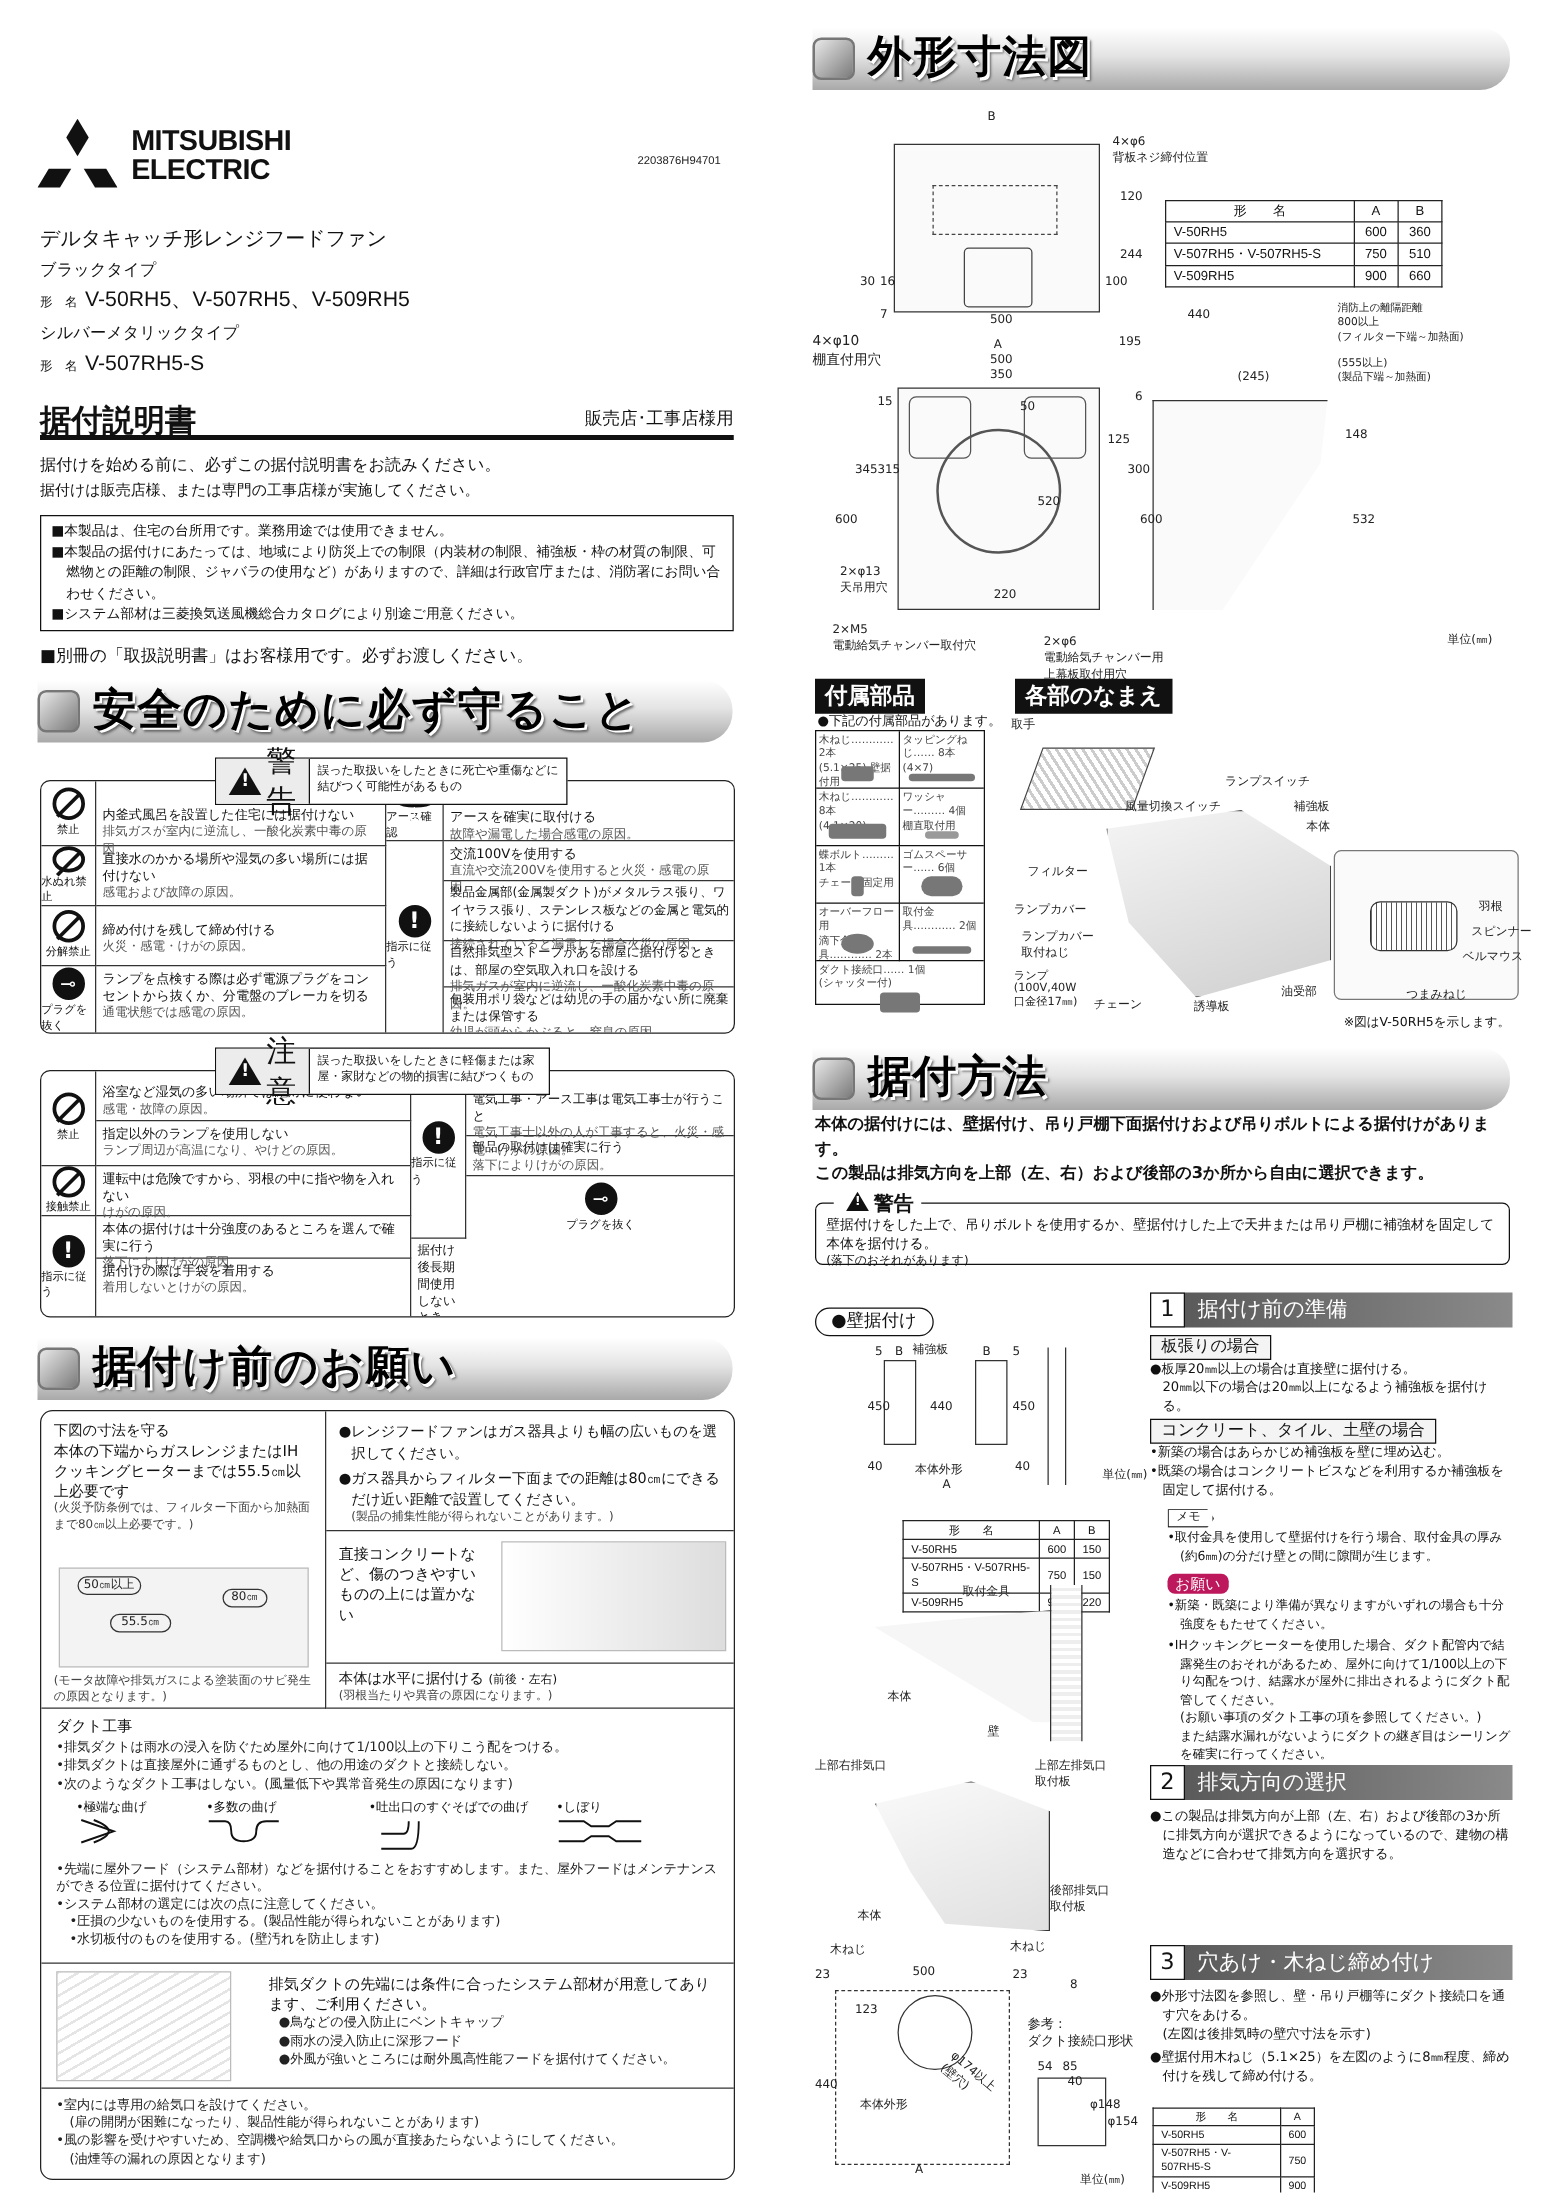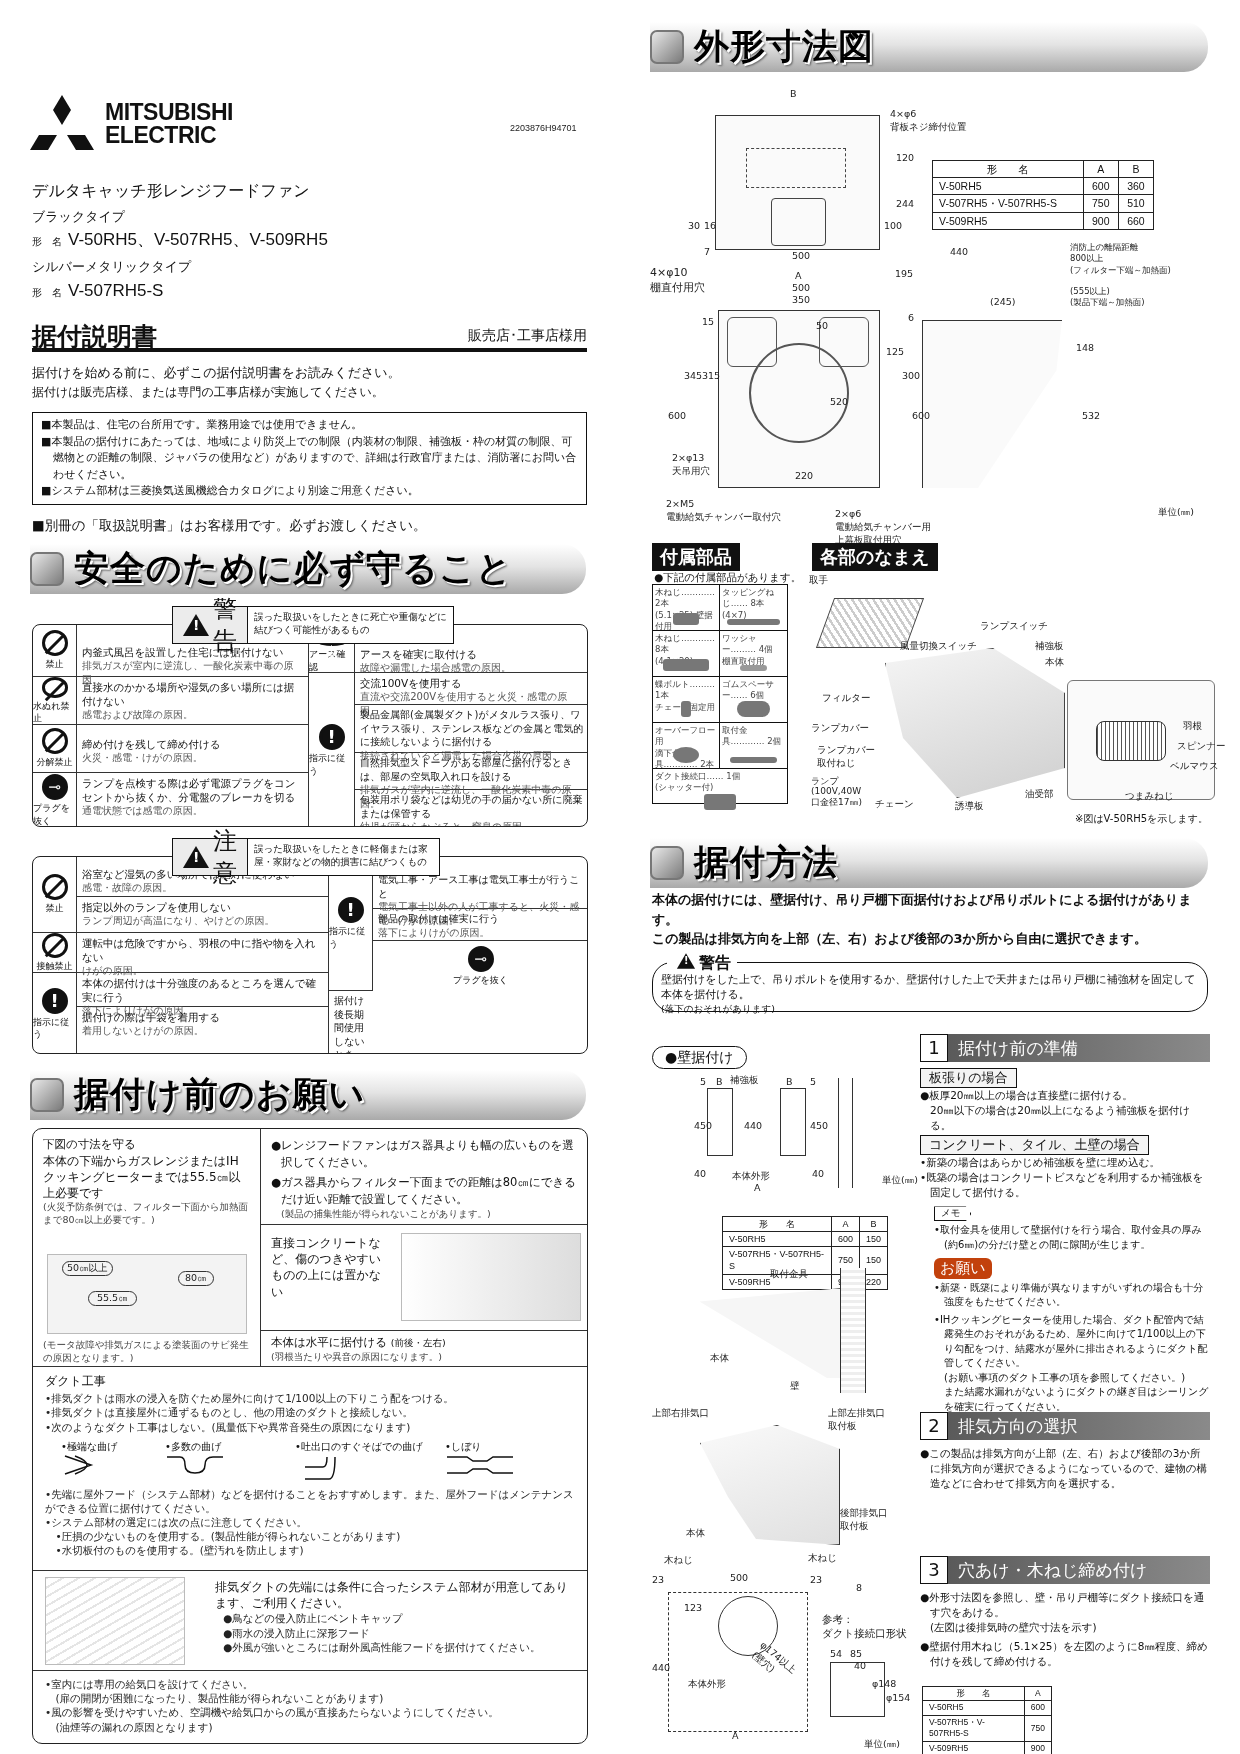--- a/index.html
+++ b/index.html
@@ -61,23 +61,23 @@
 .parts .pc{border-right:1px solid #111;border-bottom:1px solid #111;height:46px;padding:2px;position:relative}
 .parts .pc:nth-child(2n){border-right:none}
 .parts .pc.full{grid-column:1 / span 2;border-right:none;border-bottom:none}
 .pc .art{position:absolute;left:30%;right:30%;bottom:5px;height:12px;background:#777;border-radius:3px}
 .step-h{height:28px;display:flex;align-items:stretch;background:linear-gradient(to right,#555,#8a8a8a)}
 .step-h .num{width:28px;background:#fff;border:1.5px solid #111;font-size:18px;text-align:center;line-height:25px;color:#111}
 .step-h .txt{color:#fff;font-size:17px;padding-left:10px;line-height:28px}
 .subh{display:inline-block;border:1.5px solid #111;font-size:13px;padding:0 8px;background:#f4f4f4}
 .bul{padding-left:10px;text-indent:-10px;font-size:10.5px;line-height:1.45}
 .memo{display:inline-block;border:1px solid #111;font-size:9.5px;padding:0 10px 0 6px;clip-path:polygon(0 0,85% 0,100% 50%,85% 100%,0 100%)}
-.onegai{display:inline-block;background:#c2410c;color:#fff;font-size:15px;padding:0 6px;border-radius:6px}
+.onegai{display:inline-block;background:#be185d;color:#fff;font-size:12px;padding:0 6px;border-radius:6px}
 .pill{border:1.5px solid #111;border-radius:14px;font-size:14px;padding:1px 12px;display:inline-block}
-.warn2{border:1.5px solid #111;border-radius:20px;padding:10px 8px 4px;font-size:11px;position:relative}
+.warn2{border:1.5px solid #111;border-radius:6px;padding:10px 8px 4px;font-size:11px;position:relative}
 .warn2 .lab{position:absolute;left:14px;top:-13px;background:#fff;padding:0 6px;font-size:16px;font-weight:bold}
 </style>
 </head>
 <body>
 
 <div class="abs logo">
   <svg width="64" height="58" viewBox="0 0 64 58">
     <polygon points="32,0 41,15 32,30 23,15" fill="#111"></polygon>
     <polygon points="32,30 14,30 5,45 23,45" fill="#111" transform="translate(-5,10)"></polygon>
     <polygon points="32,30 50,30 59,45 41,45" fill="#111" transform="translate(5,10)"></polygon>

